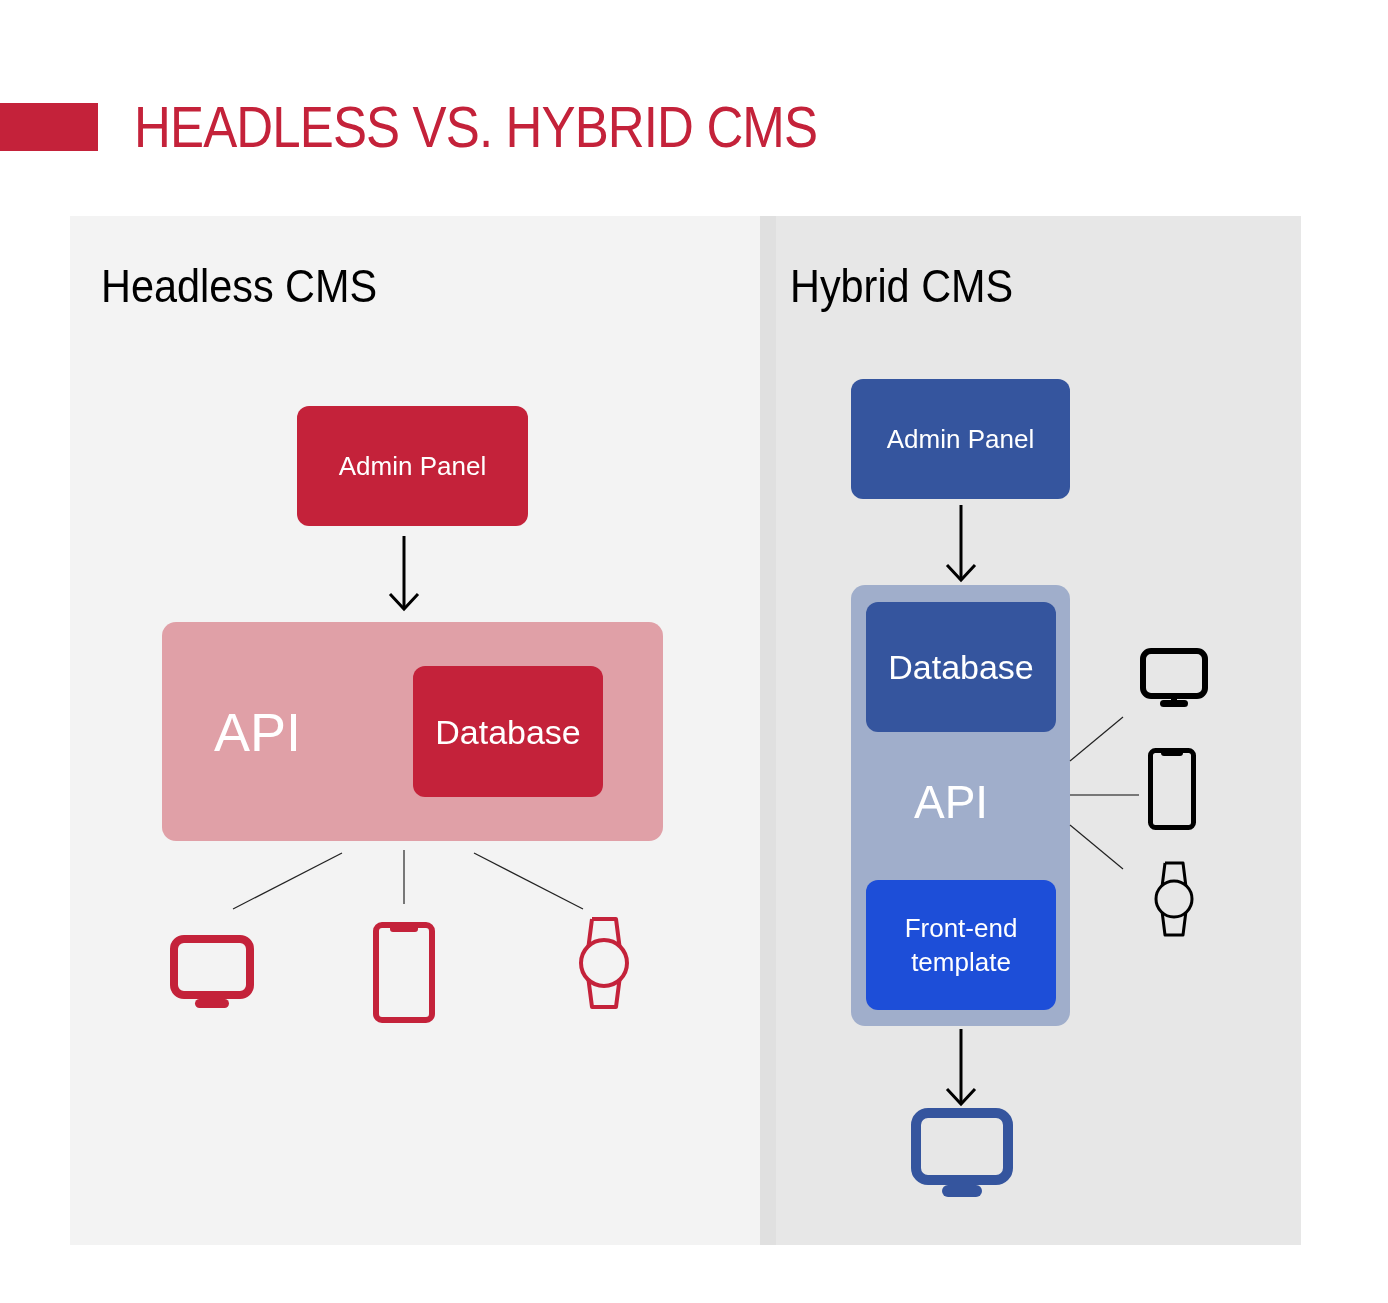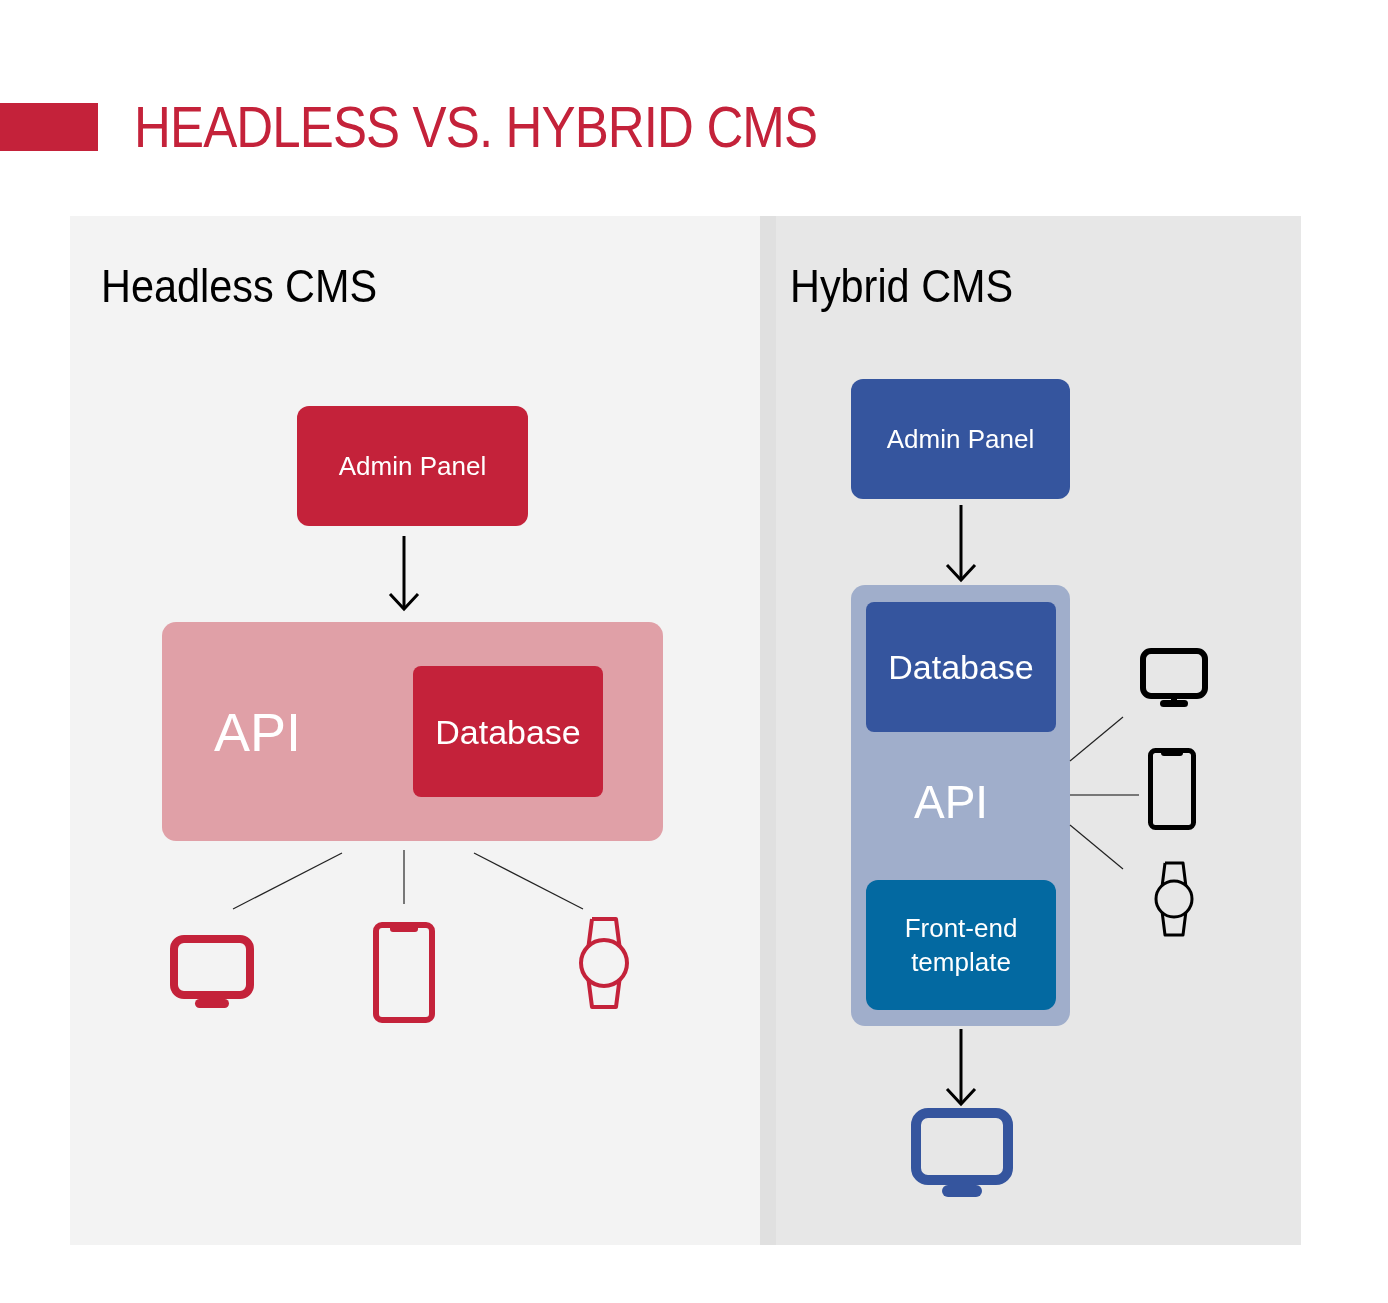--- a/index.html
+++ b/index.html
@@ -10,21 +10,21 @@
   .title { left:134px; top:92px; font-size:58px; line-height:70px; letter-spacing:-1px;
            transform:scaleX(0.88); transform-origin:left center; white-space:nowrap; }
   .panel-left { left:70px; top:216px; width:690px; height:1029px; background:#f3f3f3; }
   .panel-divider { left:760px; top:216px; width:16px; height:1029px; background:#e0e0e0; }
   .panel-right { left:776px; top:216px; width:525px; height:1029px; background:#e7e7e7; }
   .section-title { font-size:46px; line-height:56px; color:#000; white-space:nowrap;
                    transform:scaleX(0.9); transform-origin:left center; }
   .box { display:flex; align-items:center; justify-content:center; text-align:center;
          color:#fff; border-radius:12px; }
   .lbl-sm { font-size:26px; line-height:34px; }
-  .lbl-md { font-size:34px; line-height:40px;border-radius:8px; }
+  .lbl-md { font-size:34px; line-height:40px; }
   .lbl-lg { font-size:54px; line-height:60px; }
   svg { position:absolute; overflow:visible; }
 </style>
 </head>
 <body>
 
 <div class="abs title-bar" style="background:#c4223a;"></div>
 <div class="abs title" style="color:#c4223a;">HEADLESS VS. HYBRID CMS</div>
 
 <div class="abs panel-left"></div>
@@ -78,21 +78,21 @@
 <svg style="left:0; top:0;" width="1388" height="1303">
   <line x1="961" y1="505" x2="961" y2="578" stroke="#000" stroke-width="3"></line>
   <polyline points="947,565 961,580 975,565" fill="none" stroke="#000" stroke-width="3"></polyline>
 </svg>
 
 <div class="abs" style="left:851px; top:585px; width:219px; height:441px; background:#a0aecb; border-radius:14px;"></div>
 <div class="abs box lbl-md" style="left:866px; top:602px; width:190px; height:130px; background:#35559e;">
   <span>Database</span>
 </div>
 <div class="abs lbl-md" style="left:914px; top:776px; color:#fff; font-size:46px; line-height:52px;">API</div>
-<div class="abs box lbl-sm" style="left:866px; top:880px; width:190px; height:130px; background:#0369a1; flex-direction:column;">
+<div class="abs box lbl-sm" style="left:866px; top:880px; width:190px; height:130px; background:#1d4ed8; flex-direction:column;">
   <span>Front-end</span>
   <span>template</span>
 </div>
 
 <svg style="left:0; top:0;" width="1388" height="1303">
   <line x1="1070" y1="761" x2="1123" y2="717" stroke="#222" stroke-width="1.2"></line>
   <line x1="1070" y1="795" x2="1139" y2="795" stroke="#777" stroke-width="2"></line>
   <line x1="1070" y1="825" x2="1123" y2="869" stroke="#222" stroke-width="1.2"></line>
 </svg>
 

